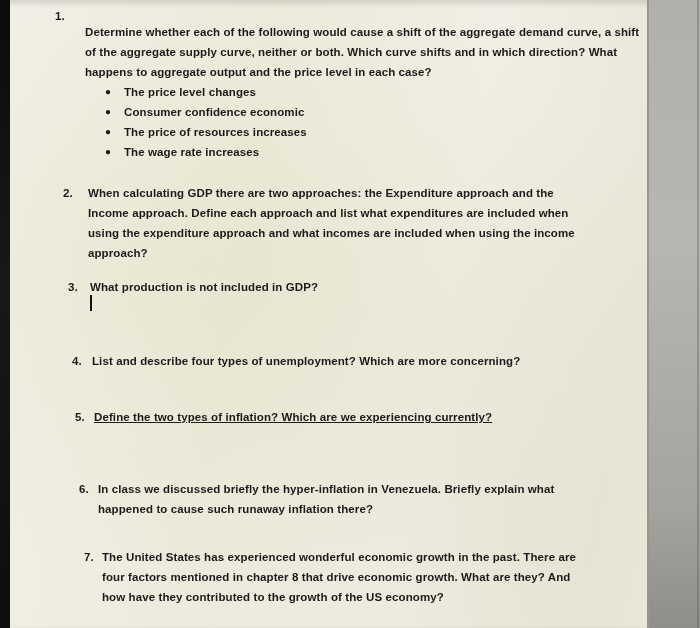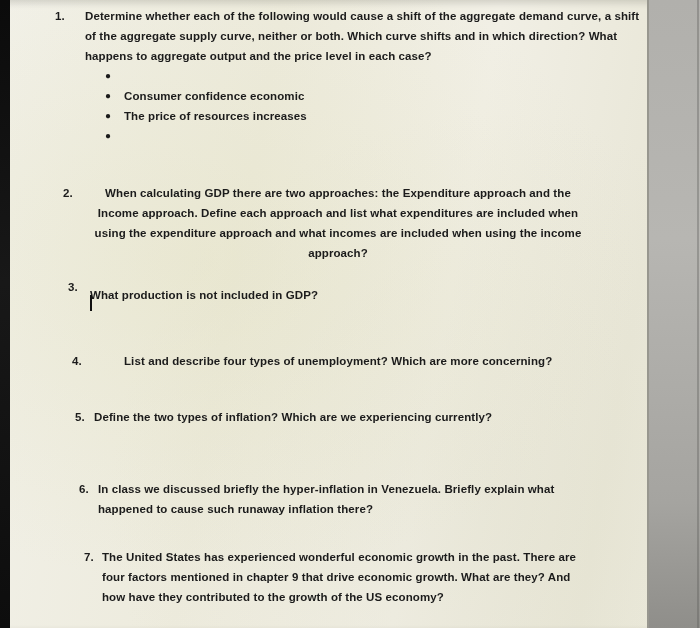--- a/index.html
+++ b/index.html
@@ -52,25 +52,25 @@
     font-size: 11.5px;
     font-weight: 600;
     line-height: 20px;
     z-index: 1;
     letter-spacing: 0.1px;
   }
   .qrow { display: flex; }
   .qnum { flex: 0 0 auto; }
   .qtext { }
 
-  .q1 { left: 55px; top: 6px; }   .q1 .qnum { width: 30px; } .q1 .qtext { width: 560px; }
-  .q2 { left: 63px; top: 183px; } .q2 .qnum { width: 25px; } .q2 .qtext { width: 500px; text-align: center; }
-  .q3 { left: 68px; top: 277px; } .q3 .qnum { width: 22px; } .q3 .qtext { width: 540px; margin-top: 8px; }
-  .q4 { left: 72px; top: 351px; } .q4 .qnum { width: 20px; } .q4 .qtext { width: 560px; margin-left: 32px; }
-  .q5 { left: 75px; top: 407px; } .q5 .qnum { width: 19px; } .q5 .qtext { width: 560px; }
+  .q1 { left: 55px; top: 6px; }   .q1 .qnum { width: 30px; } .q1 .qtext { width: 560px; margin-top: 16px; }
+  .q2 { left: 63px; top: 183px; } .q2 .qnum { width: 25px; } .q2 .qtext { width: 500px; }
+  .q3 { left: 68px; top: 277px; } .q3 .qnum { width: 22px; } .q3 .qtext { width: 540px; }
+  .q4 { left: 72px; top: 351px; } .q4 .qnum { width: 20px; } .q4 .qtext { width: 560px; }
+  .q5 { left: 75px; top: 407px; } .q5 .qnum { width: 19px; } .q5 .qtext { width: 560px; text-decoration: underline; }
   .q6 { left: 79px; top: 479px; } .q6 .qnum { width: 19px; } .q6 .qtext { width: 484px; }
   .q7 { left: 84px; top: 547px; } .q7 .qnum { width: 18px; } .q7 .qtext { width: 480px; }
 
   .bullets { margin-top: 0; }
   .bullet { display: flex; margin-left: 50px; }
   .bdot {
     flex: 0 0 auto;
     width: 19px;
     font-size: 10px;
     line-height: 20px;
@@ -92,31 +92,33 @@
   <div class="paper"></div>
 
   <div class="q q1">
     <div class="qrow">
       <span class="qnum">1.</span>
       <div class="qtext">Determine whether each of the following would cause a shift of the aggregate demand curve, a shift of the aggregate supply curve, neither or both.  Which curve shifts and in which direction? What happens to aggregate output and the price level in each case?</div>
     </div>
     <div class="bullets">
       <div class="bullet">
         <span class="bdot">●</span>
+        <span>The price level changes</span>
       </div>
       <div class="bullet">
         <span class="bdot">●</span>
         <span>Consumer confidence economic</span>
       </div>
       <div class="bullet">
         <span class="bdot">●</span>
         <span>The price of resources increases</span>
       </div>
       <div class="bullet">
         <span class="bdot">●</span>
+        <span>The wage rate increases</span>
       </div>
     </div>
   </div>
 
   <div class="q q2">
     <div class="qrow">
       <span class="qnum">2.</span>
       <div class="qtext">When calculating GDP there are two approaches: the Expenditure approach and the Income approach.  Define each approach and list what expenditures are included when using the expenditure approach and what incomes are included when using the income approach?</div>
     </div>
   </div>
@@ -147,21 +149,21 @@
   <div class="q q6">
     <div class="qrow">
       <span class="qnum">6.</span>
       <div class="qtext">In class we discussed briefly the hyper-inflation in Venezuela.  Briefly explain what happened to cause such runaway inflation there?</div>
     </div>
   </div>
 
   <div class="q q7">
     <div class="qrow">
       <span class="qnum">7.</span>
-      <div class="qtext">The United States has experienced wonderful economic growth in the past.  There are four factors mentioned in chapter 9 that drive economic growth.  What are they? And how have they contributed to the growth of the US economy?</div>
+      <div class="qtext">The United States has experienced wonderful economic growth in the past.  There are four factors mentioned in chapter 8 that drive economic growth.  What are they? And how have they contributed to the growth of the US economy?</div>
     </div>
   </div>
 
   <div class="left-bar"></div>
   <div class="right-bar">
     <div class="inner-line"></div>
   </div>
 
 </div>
 

